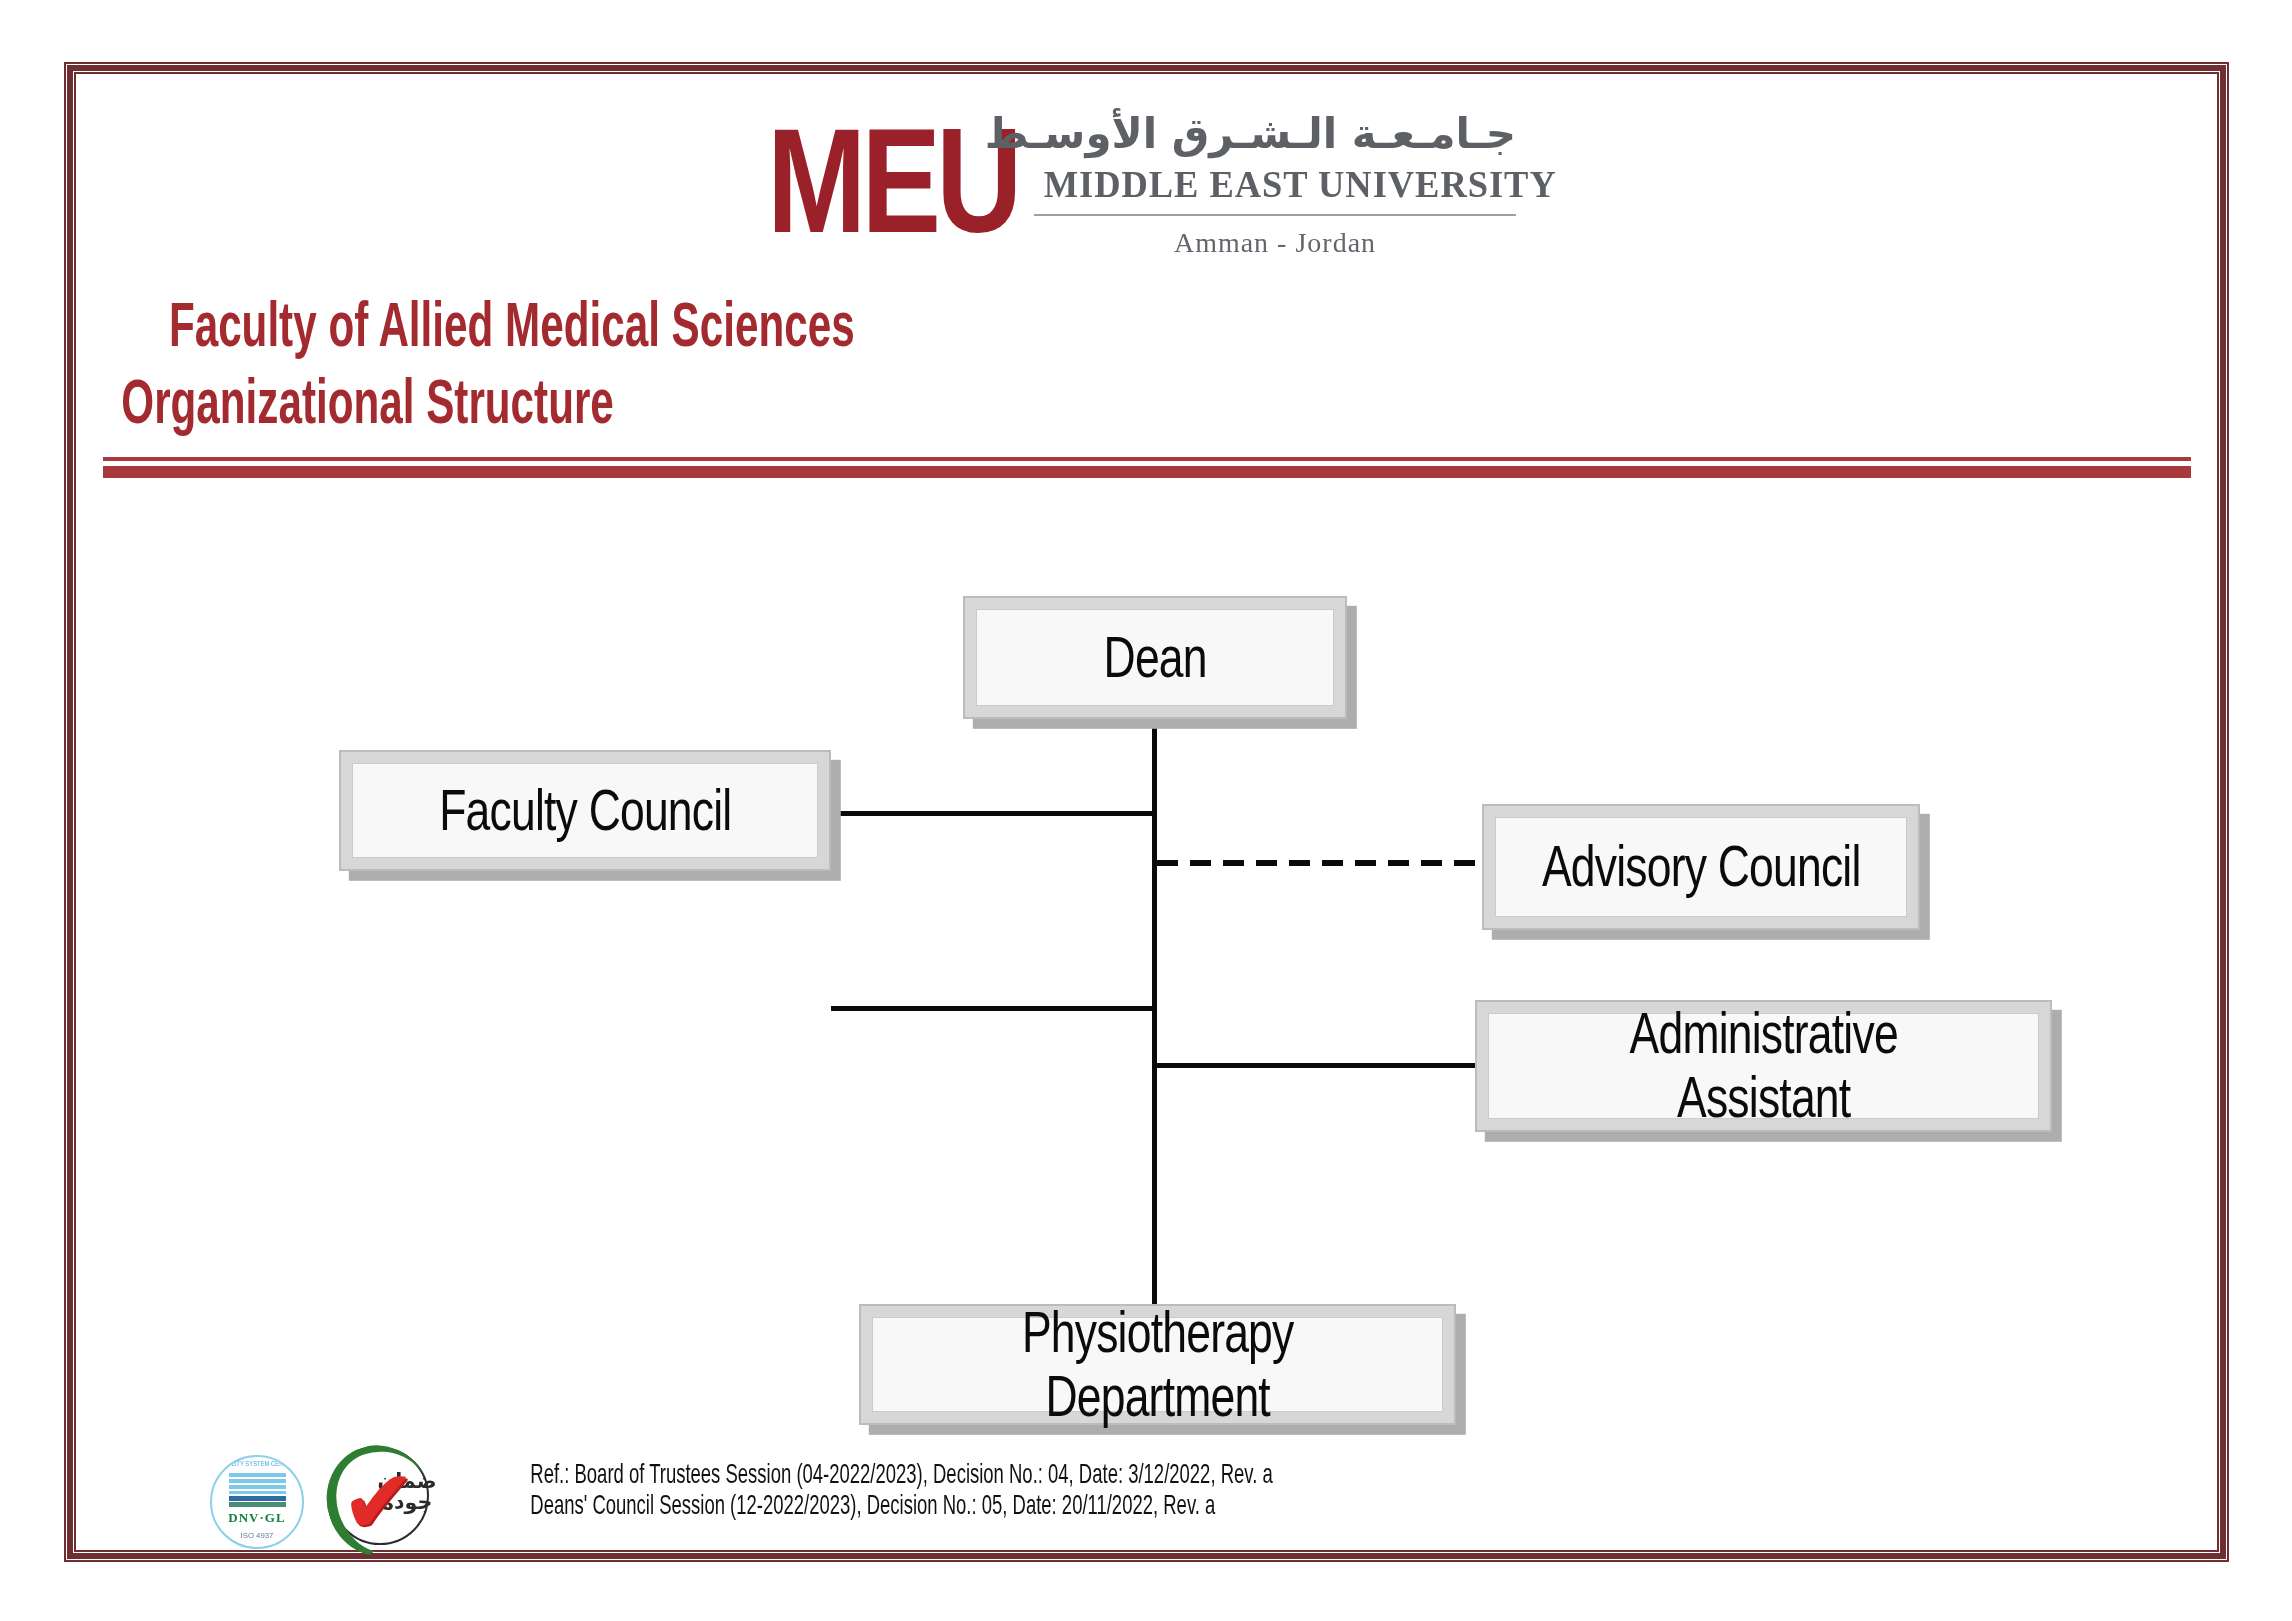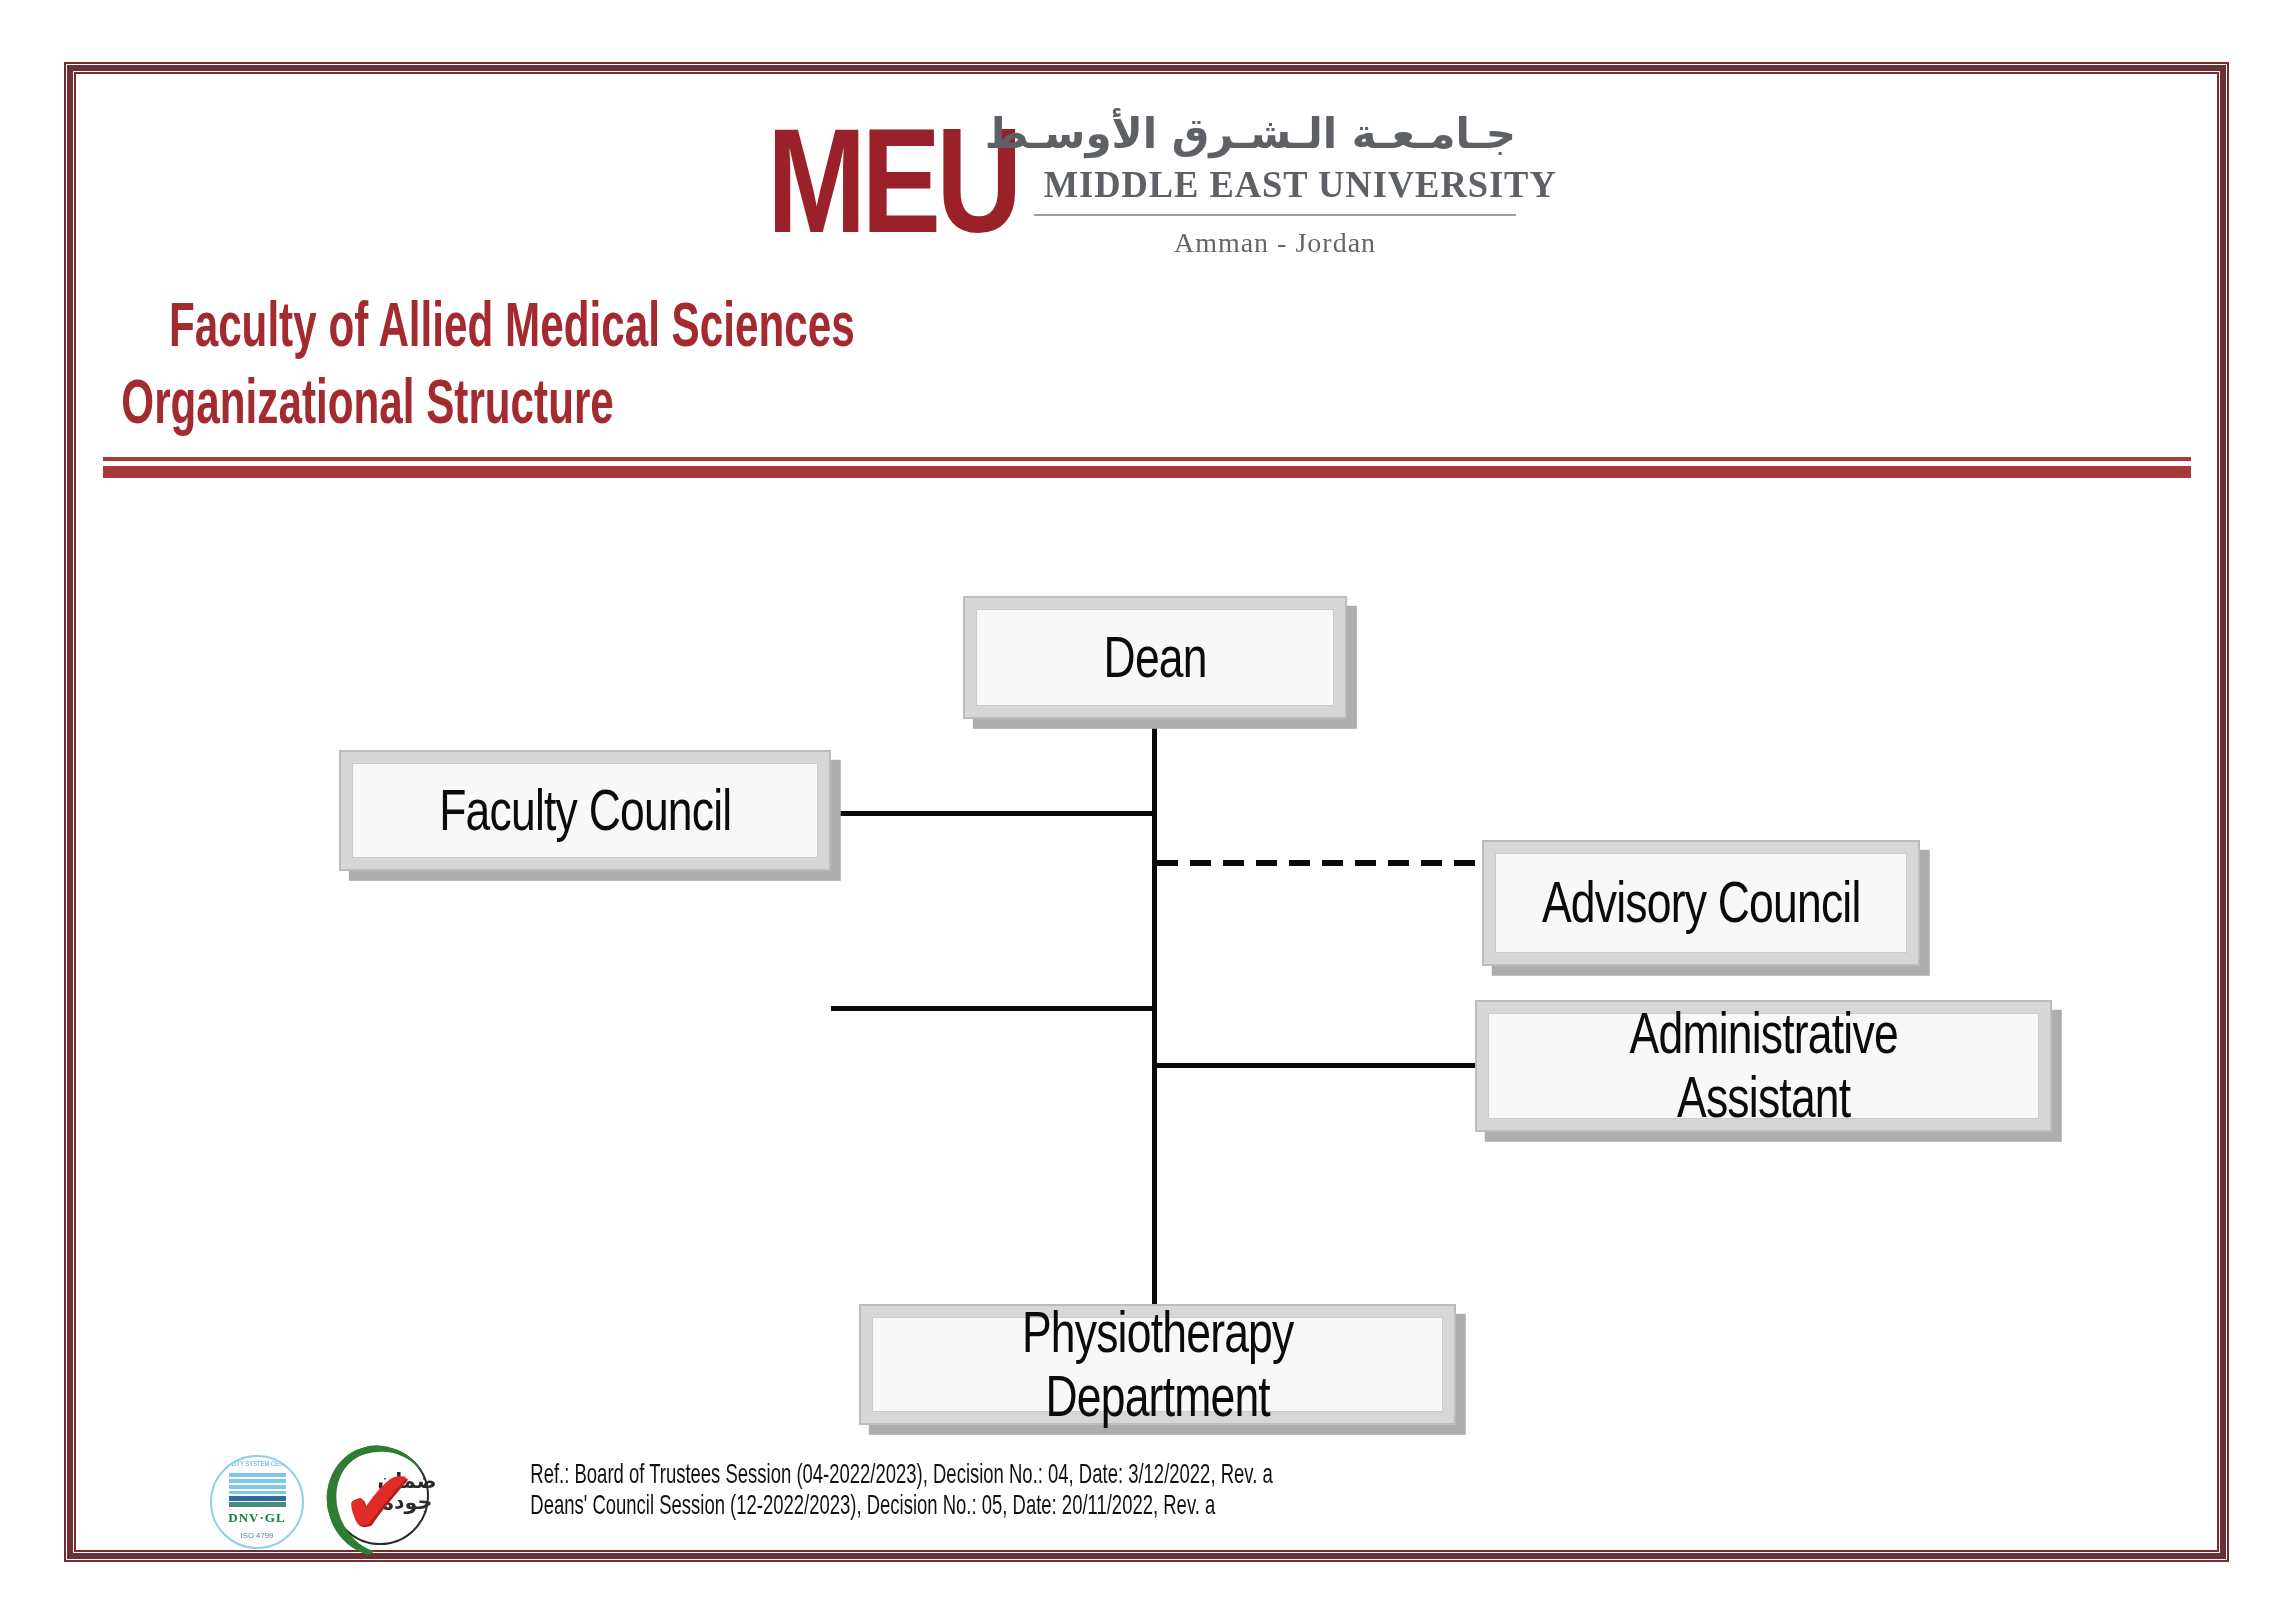--- a/index.html
+++ b/index.html
@@ -142,21 +142,21 @@
       <div class="node-label">Dean</div>
     </div>
   </div>
 
   <div class="node" style="left:339px;top:750px;width:492px;height:121px;">
     <div class="node-inner">
       <div class="node-label">Faculty Council</div>
     </div>
   </div>
 
-  <div class="node" style="left:1482px;top:840px;width:438px;height:126px;">
+  <div class="node" style="left:1482px;top:804px;width:438px;height:126px;">
     <div class="node-inner">
       <div class="node-label">Advisory Council</div>
     </div>
   </div>
 
 
   <div class="node" style="left:1475px;top:1000px;width:577px;height:132px;">
     <div class="node-inner">
       <div class="node-label">Administrative Assistant</div>
     </div>
@@ -168,21 +168,21 @@
     </div>
   </div>
 
   <div class="cert-badge" style="left:210px;top:1455px;">
     <div class="dnv-circle">
       <div class="dnv-arc-text">QUALITY SYSTEM CERTIFICATION</div>
       <div class="dnv-stripes"></div>
       <div class="dnv-bar-blue"></div>
       <div class="dnv-bar-teal"></div>
       <div class="dnv-name">DNV·GL</div>
-      <div class="dnv-iso">ISO 4799</div>
+      <div class="dnv-iso">ISO 4937</div>
     </div>
   </div>
 
   <div class="cert-badge" style="left:331px;top:1447px;">
     <div class="q-circle">
       <div class="q-wreath"></div>
       <div class="q-arabic">ضمان جودة</div>
       <div class="q-check">✔</div>
     </div>
   </div>

